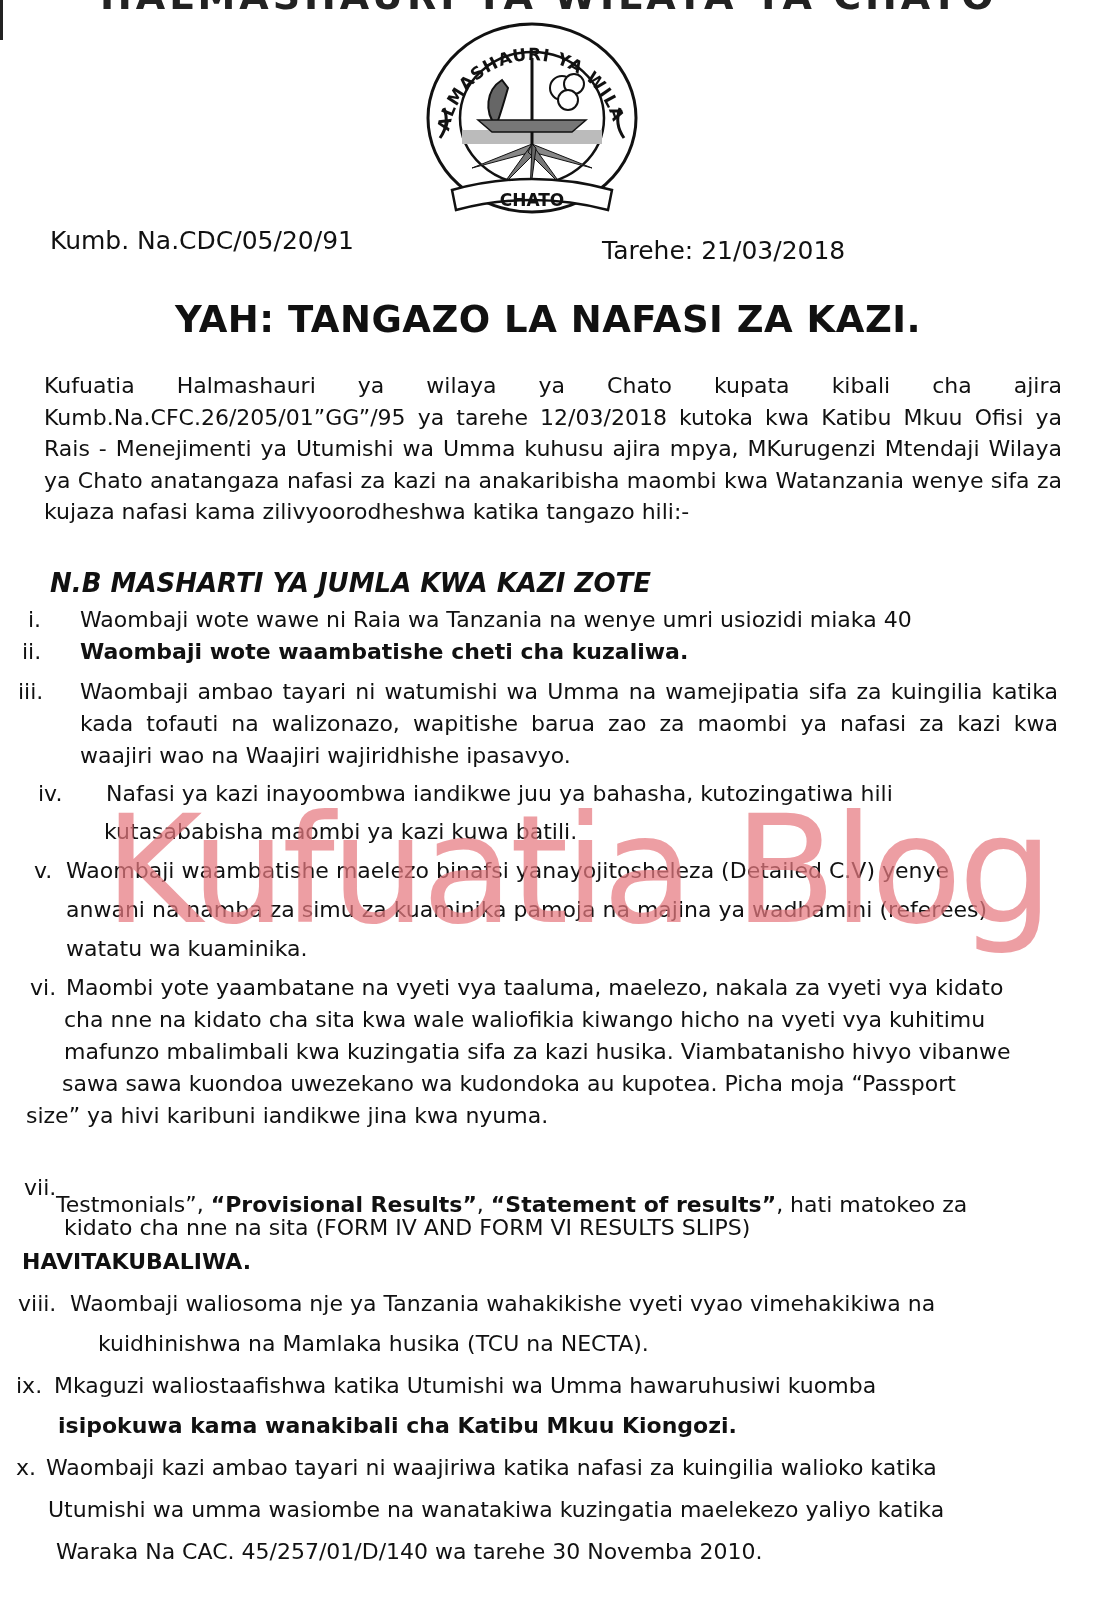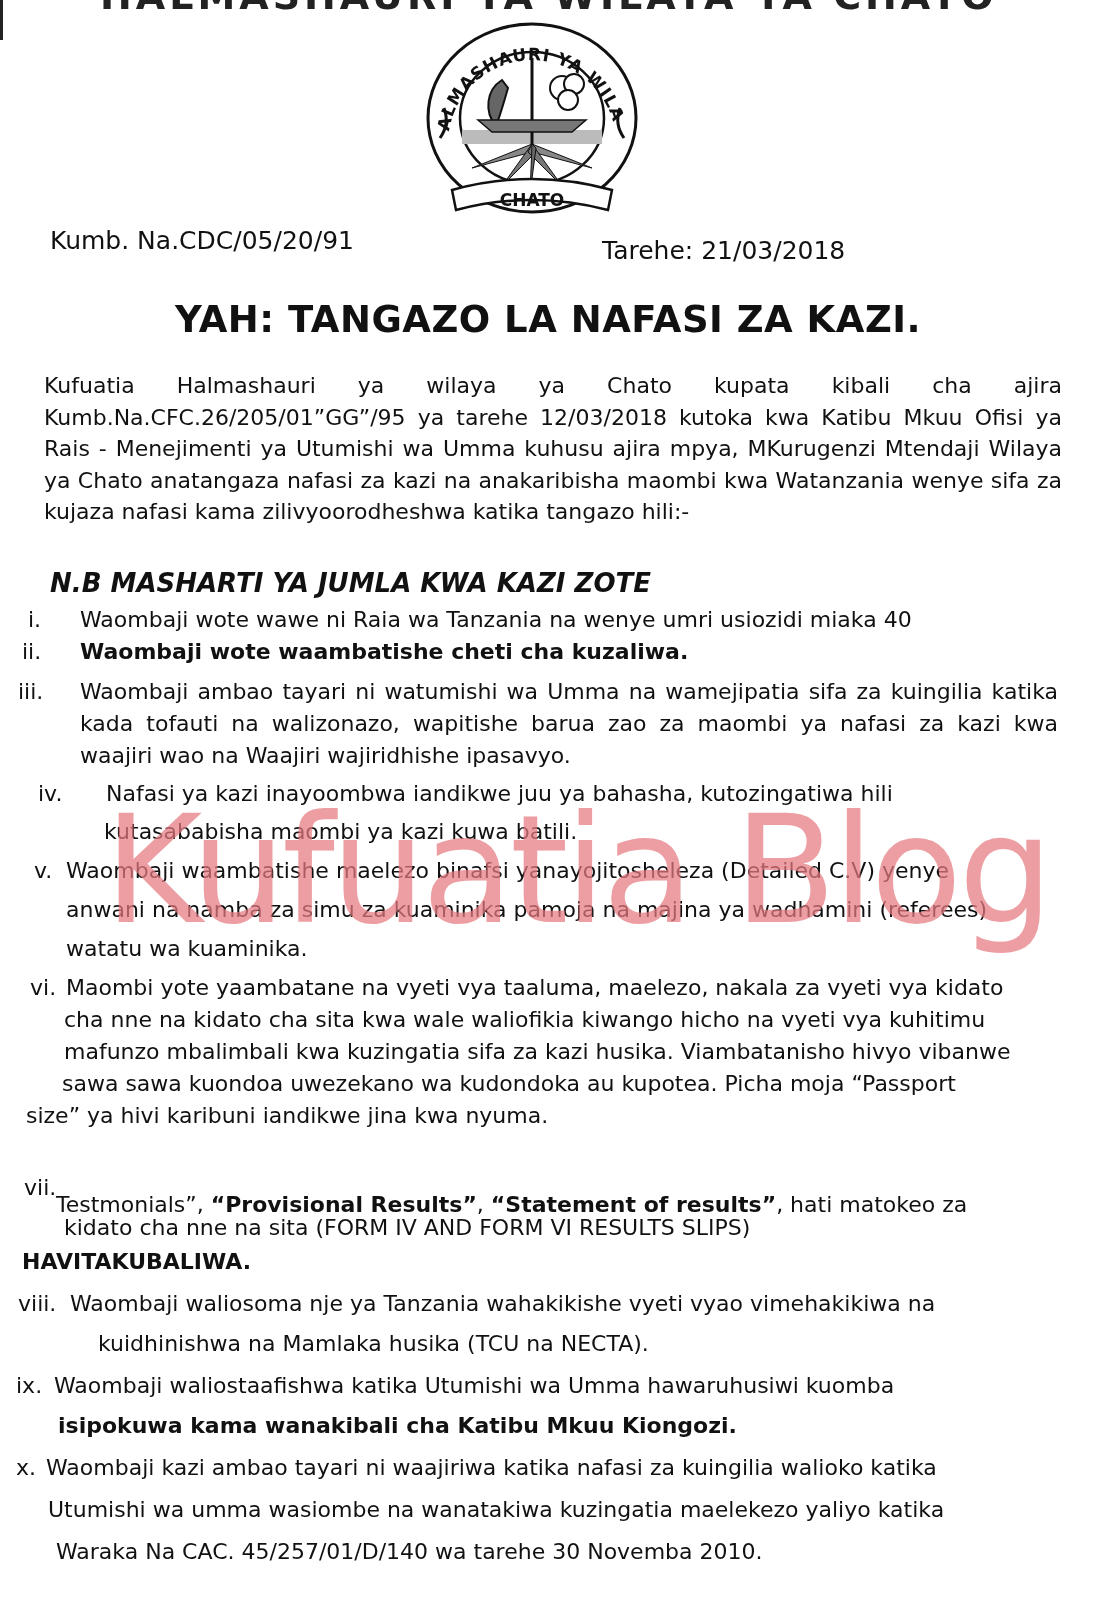--- a/index.html
+++ b/index.html
@@ -137,21 +137,21 @@
 </div>
 
 <div class="item" style="top:1288px;left:0;width:1096px;">
   <span class="num" style="left:18px;">viii.</span>
   <span class="txt" style="left:70px;">Waombaji waliosoma nje ya Tanzania wahakikishe vyeti vyao vimehakikiwa na</span>
   <span class="txt" style="left:78px;top:40px;margin-left:20px;">kuidhinishwa na Mamlaka husika (TCU na NECTA).</span>
 </div>
 
 <div class="item" style="top:1370px;left:0;width:1096px;">
   <span class="num" style="left:16px;">ix.</span>
-  <span class="txt" style="left:54px;">Waombaji waliostaafishwa katika Utumishi wa Umma hawaruhusiwi kuomba</span>
+  <span class="txt" style="left:54px;">Mkaguzi waliostaafishwa katika Utumishi wa Umma hawaruhusiwi kuomba</span>
   <span class="txt" style="left:58px;top:40px;font-weight:bold;">isipokuwa kama wanakibali cha Katibu Mkuu Kiongozi.</span>
 </div>
 
 <div class="item" style="top:1452px;left:0;width:1096px;">
   <span class="num" style="left:16px;">x.</span>
   <span class="txt" style="left:46px;">Waombaji kazi ambao tayari ni waajiriwa katika nafasi za kuingilia walioko katika</span>
   <span class="txt" style="left:48px;top:42px;">Utumishi wa umma wasiombe na wanatakiwa kuzingatia maelekezo yaliyo katika</span>
   <span class="txt" style="left:56px;top:84px;">Waraka Na CAC. 45/257/01/D/140 wa tarehe 30 Novemba 2010.</span>
 </div>
 

